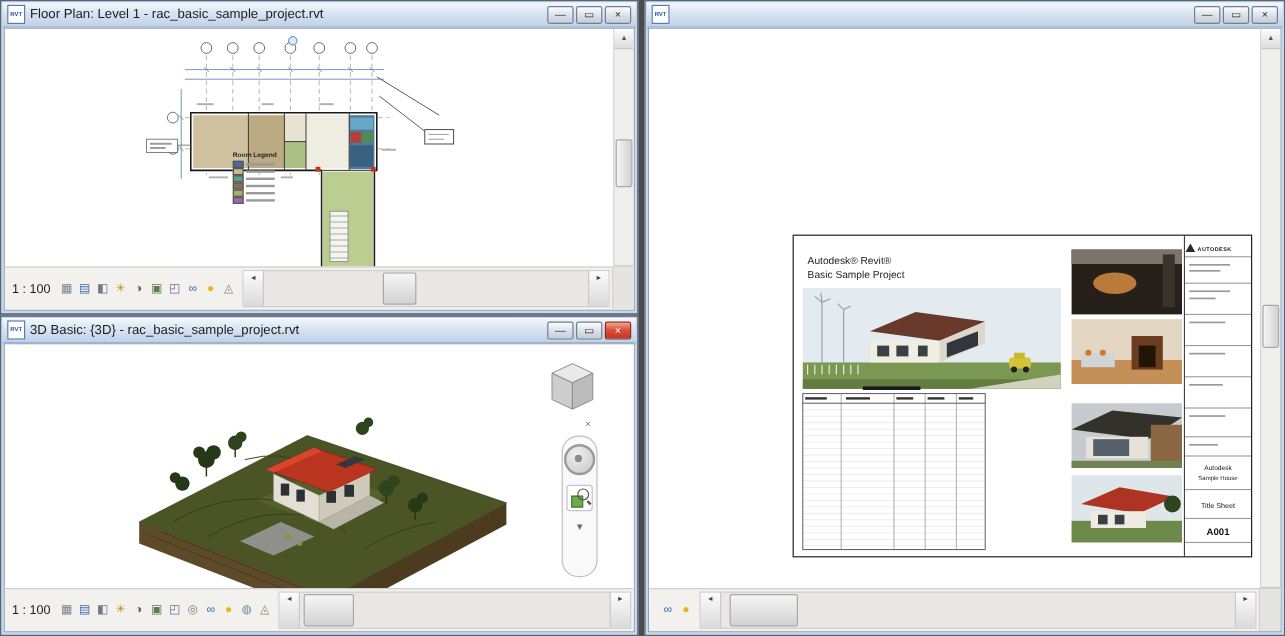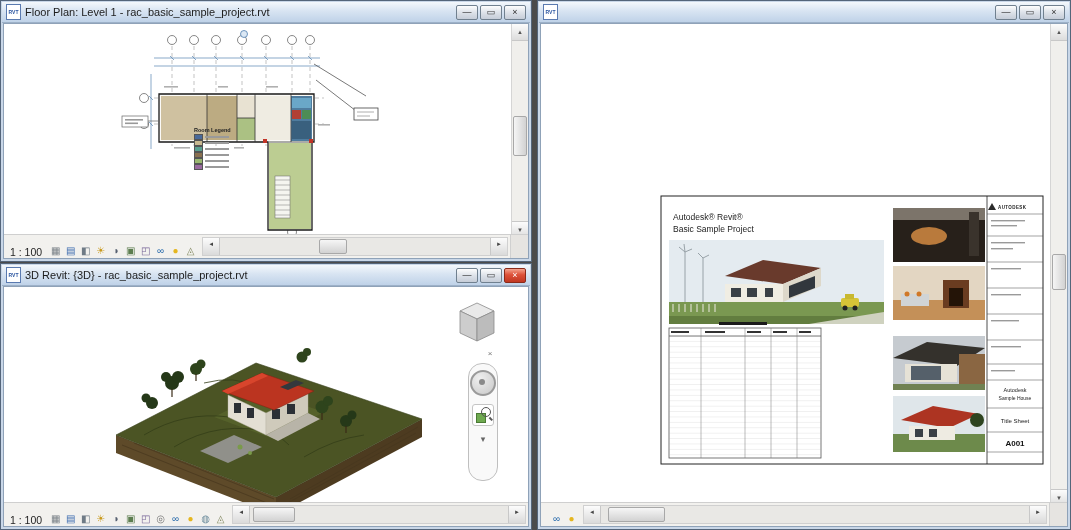--- a/index.html
+++ b/index.html
@@ -19,22 +19,22 @@
   .win-btn.close-red{background:linear-gradient(#f4a38d,#dd5038 45%,#c03722);border-color:#8a2a1a;color:#fff;}
   .client{position:absolute;left:2px;right:2px;top:22px;bottom:2px;background:#fff;border:1px solid #8fa2b8;overflow:hidden;box-sizing:border-box;}
   .canvas{position:absolute;left:0;top:0;background:#fff;}
 
   
   .scroll-v{position:absolute;top:0;right:0;bottom:20px;width:17px;background:#f0efec;border-left:1px solid #d5d5d5;box-sizing:border-box;}
   .sb-btn{height:16px;text-align:center;font-size:6px;line-height:16px;color:#555;
     background:linear-gradient(#fcfcfc,#dcdcdc);border-bottom:1px solid #c8c8c8;}
   .sb-btn.down{position:absolute;bottom:0;left:0;right:0;border-top:1px solid #c8c8c8;border-bottom:none;}
   .sb-thumb-v{position:absolute;left:1px;right:1px;background:linear-gradient(90deg,#f5f5f5,#d2d2d2);border:1px solid #a8a8a8;border-radius:2px;}
-  .vcbar{position:absolute;left:0;right:0;bottom:0;height:24px;background:#f2f1ee;border-top:1px solid #cfcfcf;
-    display:flex;align-items:flex-end;padding-left:4px;box-sizing:border-box;}
+  .vcbar{position:absolute;left:0;right:0;bottom:0;height:36px;background:#f2f1ee;border-top:1px solid #cfcfcf;
+    display:flex;align-items:center;padding-left:4px;box-sizing:border-box;}
   .scale-box{font-size:10.5px;color:#1e1e1e;padding:0 6px 0 2px;white-space:nowrap;}
   .vc-icons{display:flex;align-items:center;}
   .vc-icon{display:inline-block;width:15px;height:15px;line-height:15px;text-align:center;font-size:10px;}
   .hscroll{flex:1;align-self:stretch;margin:2px 2px 2px 4px;position:relative;background:#e9e8e5;border:1px solid #d0d0d0;display:flex;box-sizing:border-box;}
   .sb-btn-h{width:16px;font-size:6px;line-height:13px;text-align:center;color:#444;
     background:linear-gradient(#fcfcfc,#dadada);border-right:1px solid #c8c8c8;}
   .sb-btn-h.right{margin-left:auto;border-right:none;border-left:1px solid #c8c8c8;}
   .sb-thumb-h{position:absolute;top:1px;bottom:1px;background:linear-gradient(#f6f6f6,#d2d2d2);border:1px solid #a8a8a8;border-radius:2px;}
   .corner{width:17px;align-self:stretch;background:#e6e4e1;border-left:1px solid #d0d0d0;}
 
@@ -233,21 +233,21 @@
           <span class="sb-btn-h right">►</span>
         </div>
         <div class="corner"></div>
       </div>
     </div>
   </div>
 
   <div class="window" style="left:0;top:263px;width:532px;height:267px;">
     <div class="titlebar">
       <span class="file-icon">RVT</span>
-      <span class="title">3D Revit: {3D} - rac_basic_sample_project.rvt</span>
+      <span class="title">3D Basic: {3D} - rac_basic_sample_project.rvt</span>
       <span class="btns">
         <span class="win-btn">—</span>
         <span class="win-btn">▭</span>
         <span class="win-btn close-red">×</span>
       </span>
     </div>
     <div class="client">
       <svg class="canvas" style="right:0;bottom:20px;width:526px;height:221px;" viewBox="0 0 526 221">
         <g>
           <polygon points="112,148 272,210 272,228 112,166" fill="#5e4a29"></polygon>

